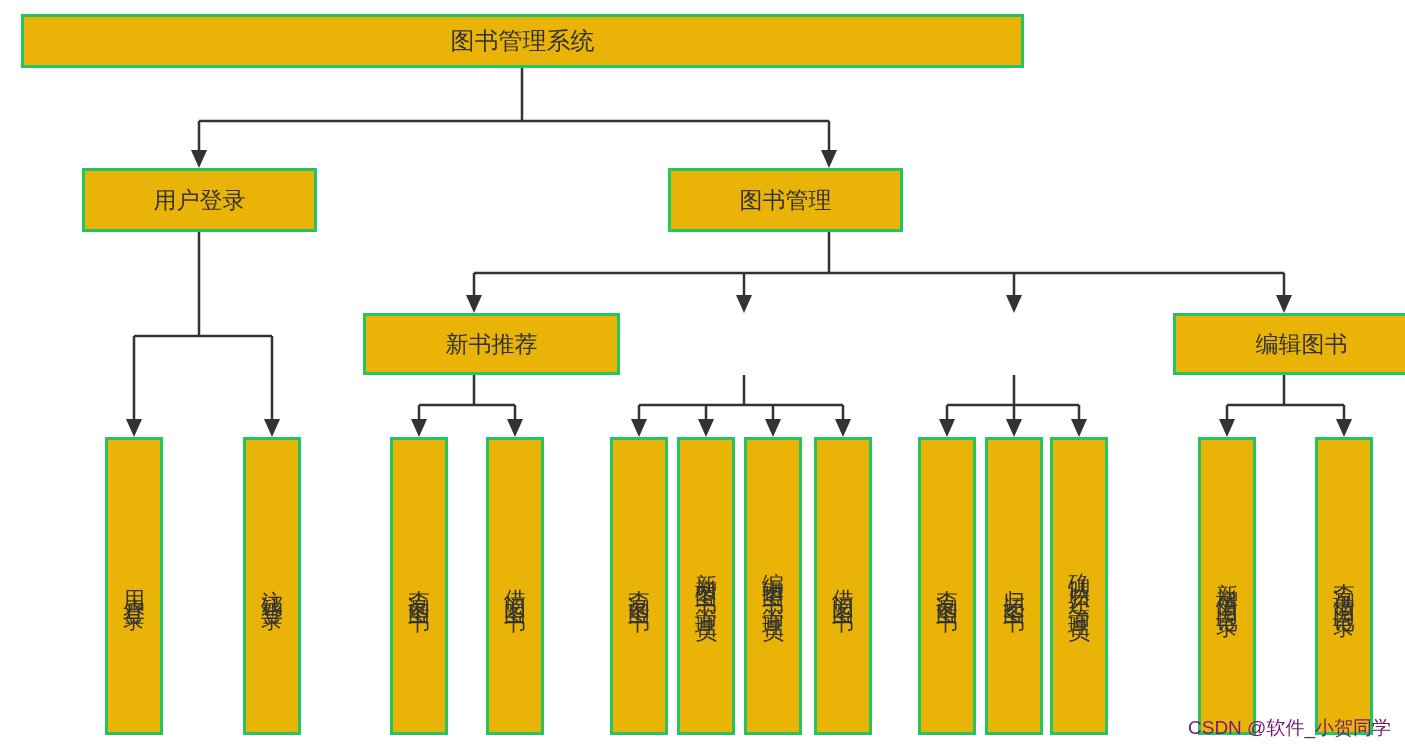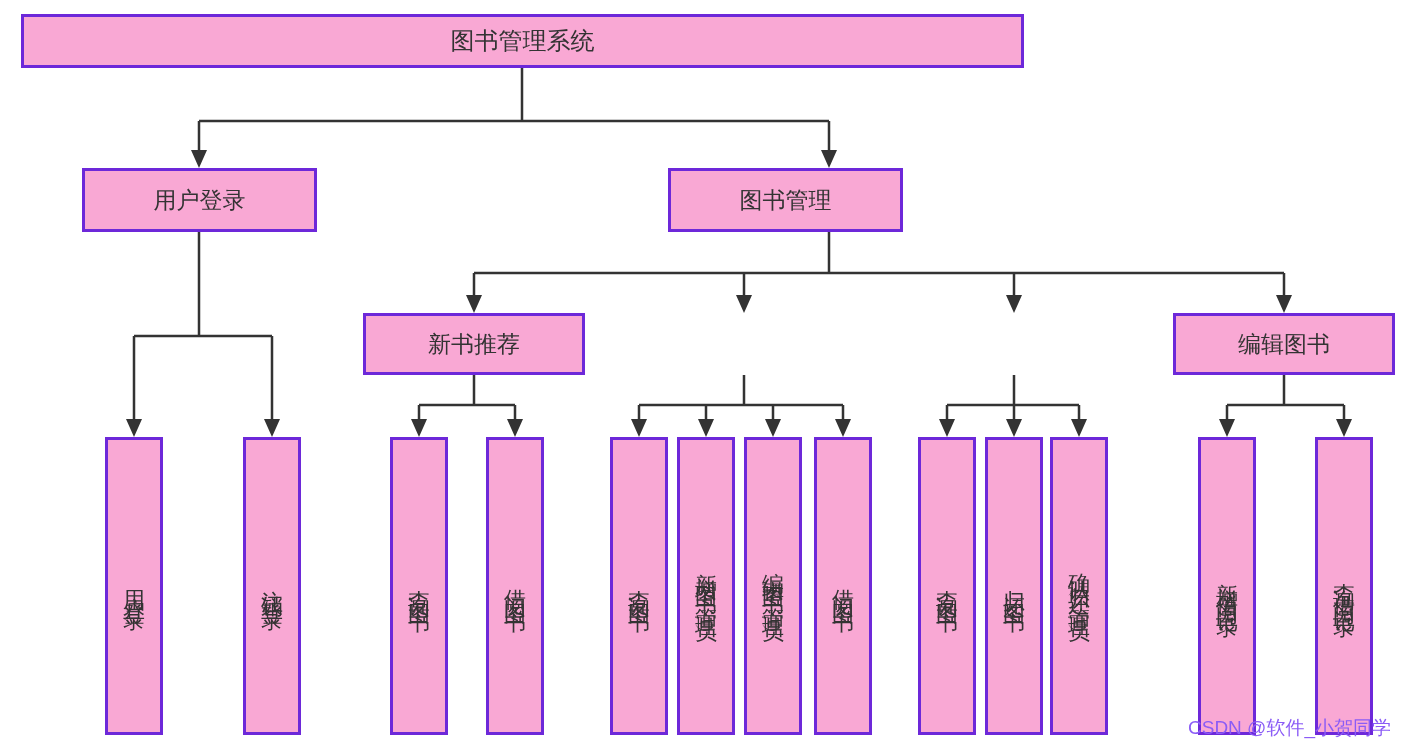--- a/index.html
+++ b/index.html
@@ -7,45 +7,45 @@
     position:relative;
     width:1405px;height:747px;
     background:#ffffff;
     font-family:"Liberation Sans","DejaVu Sans",sans-serif;
     overflow:hidden;
   }
   .connectors{position:absolute;left:0;top:0;z-index:1;}
   .node{
     position:absolute;
     box-sizing:border-box;
-    background:#f9a8d4;
-    border:3px solid #6d28d9;
+    background:#eab308;
+    border:3px solid #22c55e;
     display:flex;align-items:center;justify-content:center;
     color:#333333;
     z-index:2;
     text-align:right;
   }
   .root-box{left:21px;top:14px;width:1003px;height:54px;font-size:24px;}
   .l2box{top:168px;width:235px;height:64px;font-size:23px;}
-  .l3box{top:313px;width:222px;height:62px;font-size:23px;}
+  .l3box{top:313px;width:257px;height:62px;font-size:23px;}
   .vbox{top:437px;width:58px;height:298px;}
   .vtext{
     writing-mode:vertical-rl;
     text-orientation:mixed;
     font-size:22px;
     letter-spacing:7px;
     line-height:1;
     white-space:nowrap;
     color:#333333;
   }
   .watermark{
     position:absolute;
     left:1188px;top:715px;
     font-size:19px;
-    color:#8b5cf6;
+    color:#701a75;
     z-index:5;
     white-space:nowrap;
   }
 </style>
 </head>
 <body>
 
 <div class="stage">
 
   <svg class="connectors" width="1405" height="747" viewBox="0 0 1405 747">

